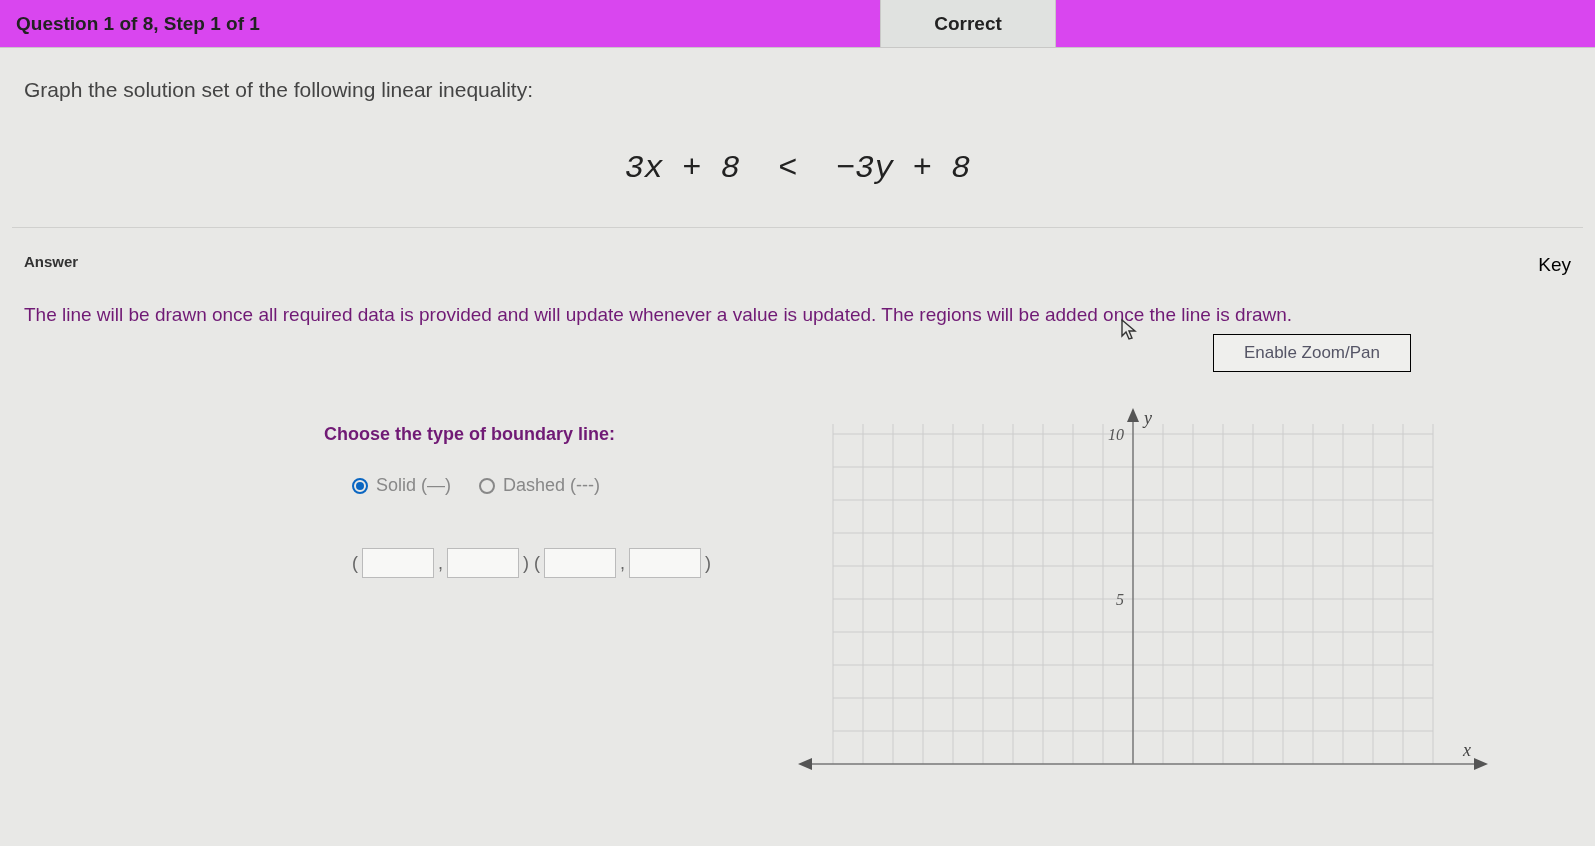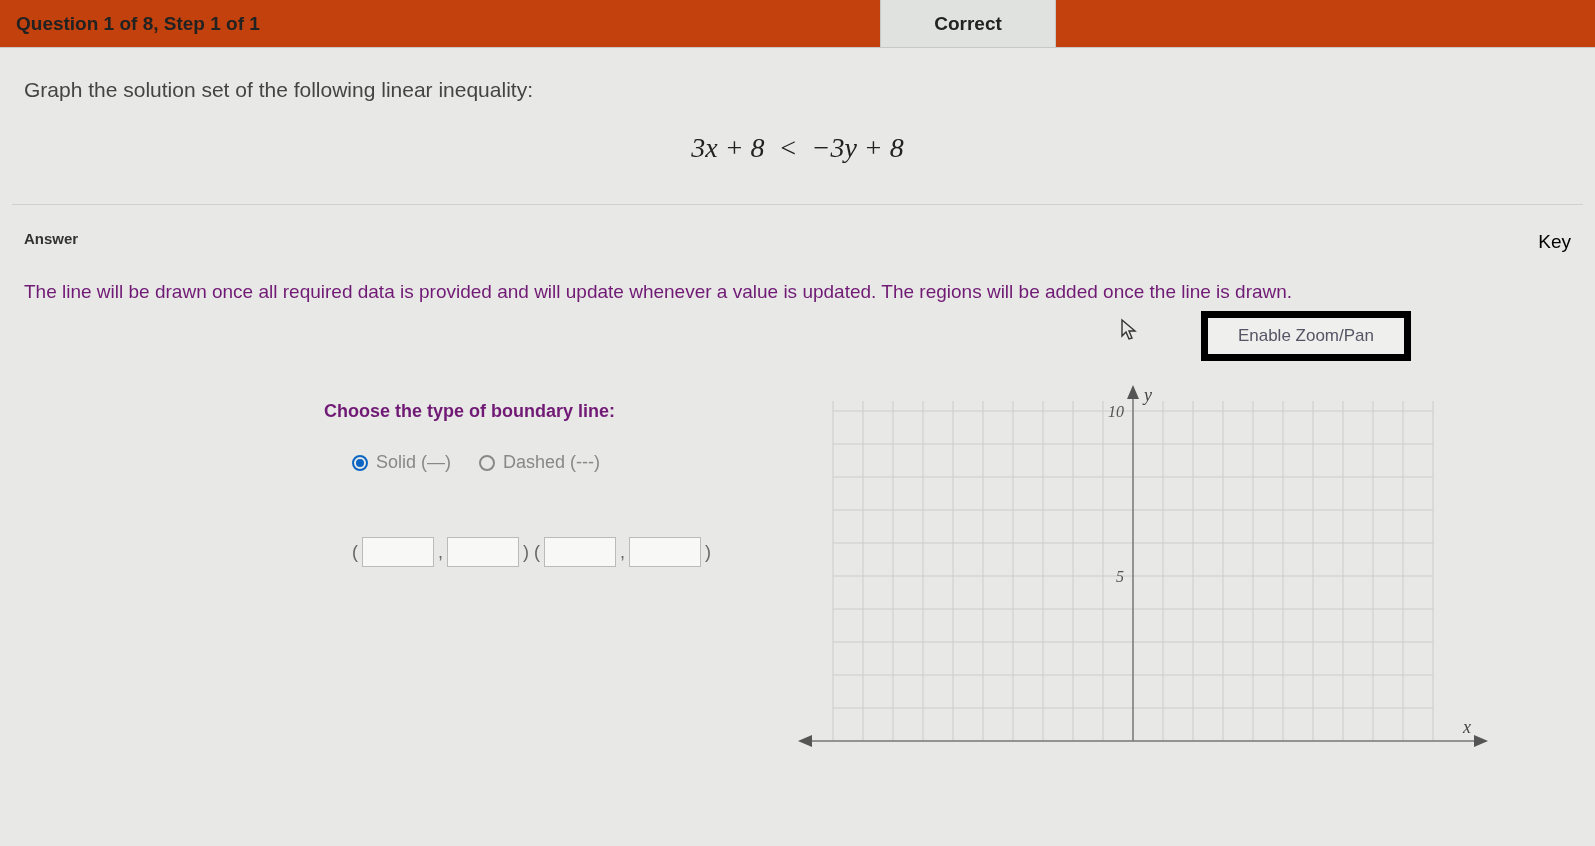--- a/index.html
+++ b/index.html
@@ -7,21 +7,21 @@
   font-family: "Segoe UI", Arial, sans-serif;
   background: #e8e8e6;
   color: #333;
   width: 1595px;
   height: 846px;
   overflow: hidden;
 }
 .header-bar {
   display: flex;
   align-items: center;
-  background: #c2410c;
+  background: #d946ef;
   border-bottom: 1px solid #c8c8c6;
   height: 48px;
 }
 .question-label {
   font-weight: bold;
   font-size: 19px;
   padding: 0 16px;
   color: #222;
   flex: 0 0 auto;
   width: 880px;
@@ -39,25 +39,25 @@
   align-items: center;
   justify-content: center;
   background: #e0e2e0;
 }
 .prompt-area {
   padding: 30px 24px 40px 24px;
 }
 .prompt-text {
   font-size: 21px;
   color: #444;
-  margin-bottom: 30px;
+  margin-bottom: 48px;
 }
 .equation {
-  font-family: Liberation Serif, serif;
-  font-size: 28px;
+  font-family: Liberation Mono, monospace;
+  font-size: 32px;
   text-align: center;
   color: #222;
   font-style: italic;
 }
 .divider { border-top: 1px solid #d0d0ce; margin: 0 12px; }
 .answer-row {
   display: flex;
   justify-content: space-between;
   align-items: center;
   padding: 18px 24px 10px 24px;
@@ -92,21 +92,21 @@
   width: 760px;
   padding-top: 90px;
   padding-left: 300px;
 }
 .subhead {
   font-weight: bold;
   font-size: 18px;
   color: #701a75;
   margin-bottom: 30px;
 }
-.radio-row { display:flex; gap: 28px; margin-bottom: 38px; padding-left: 28px;}
+.radio-row { display:flex; gap: 28px; margin-bottom: 26px; padding-left: 28px;}
 .radio-opt {
   display: flex;
   align-items: center;
   gap: 8px;
   font-size: 18px;
   color: #888;
 }
 .radio-dot {
   width: 16px; height: 16px;
   border: 2px solid #888;
@@ -123,21 +123,21 @@
   border: 1px solid #bbb;
   background: #f8f8f6;
   text-align: center;
   font-size: 16px;
 }
 .graph-panel { flex: 1; position: relative; }
 .zoom-btn {
   position: absolute;
   right: 160px;
   top: 0;
-  border: 7px solid #000000;
+  border: 1px solid #000000;
   background: #efefed;
   color: #556;
   font-size: 17px;
   padding: 8px 30px;
 }
 .graph-box {
   position: absolute;
   left: 14px;
   top: 60px;
   width: 700px;

